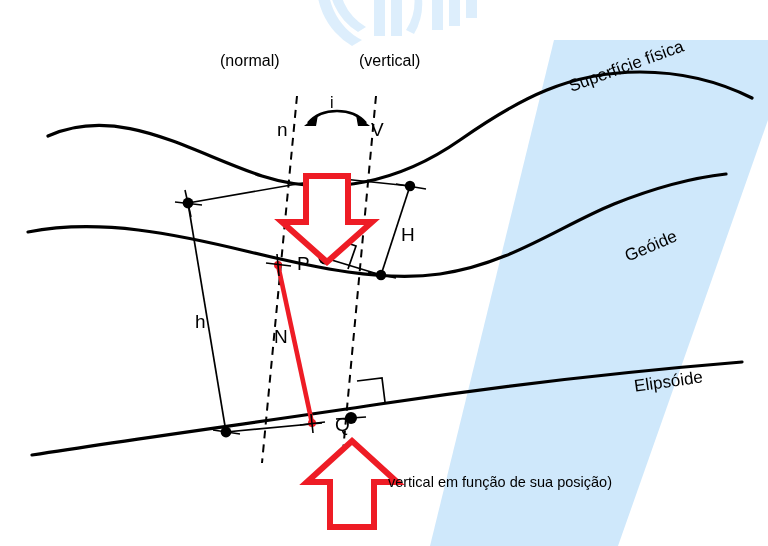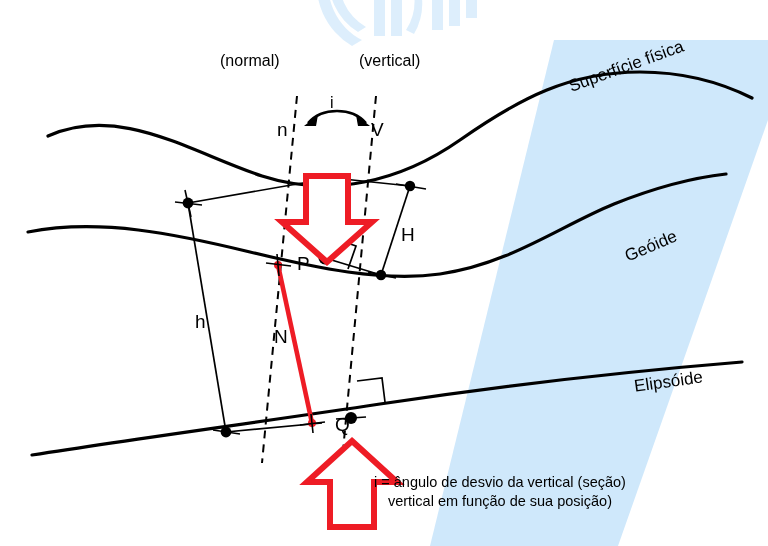--- a/index.html
+++ b/index.html
@@ -124,17 +124,16 @@
 
   <div class="lbl lbl-pt" style="left:274px;top:326px;">N</div>
 
   <div class="lbl rot" style="left:566px;top:78px;font-size:17px;transform:rotate(-20deg);">Superfície física</div>
 
   <div class="lbl rot" style="left:622px;top:248px;font-size:17px;transform:rotate(-23deg);">Geóide</div>
 
   <div class="lbl rot" style="left:633px;top:377px;font-size:17px;transform:rotate(-8deg);">Elipsóide</div>
 
   <div class="cap" style="left:285px;top:473px;width:430px;">
-    <div>i = ângulo de desvio da vertical (seção)</div>
     <div>vertical em função de sua posição)</div>
   </div>
 
 </div>
 
 </body></html>

